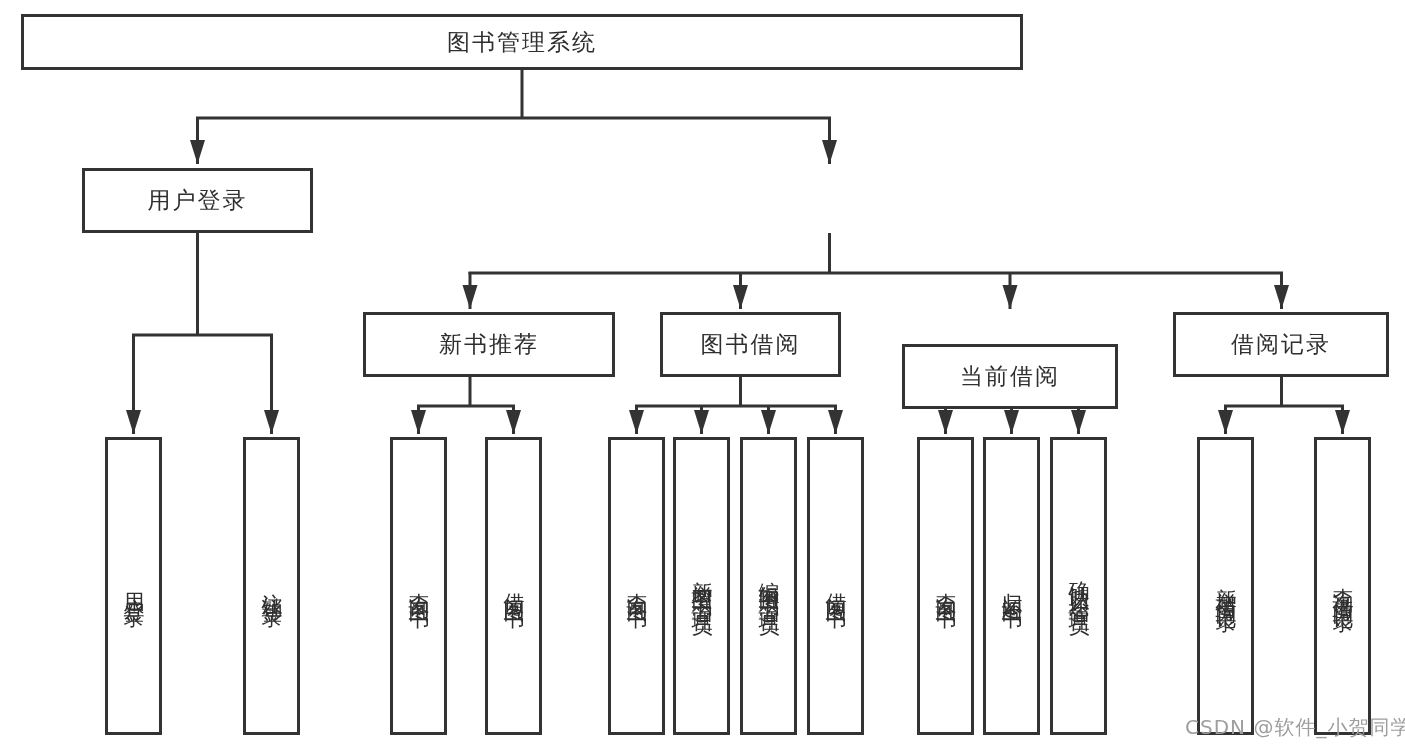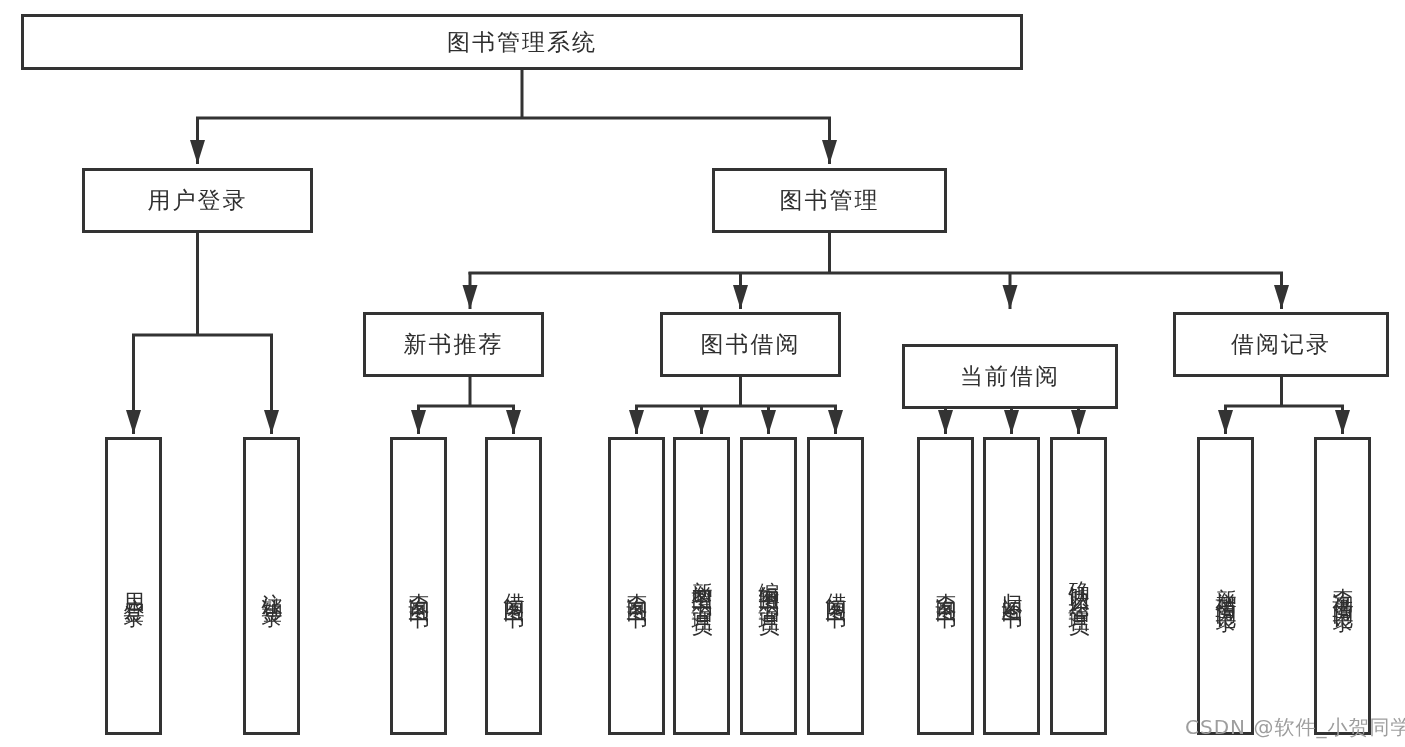--- a/index.html
+++ b/index.html
@@ -134,23 +134,22 @@
 
     <path d="M1281.5,377 L1281.5,406"></path>
     <path d="M1224,406 L1344,406"></path>
     <path d="M1225.5,405 L1225.5,434" marker-end="url(#arrowhead)"></path>
     <path d="M1342.5,405 L1342.5,434" marker-end="url(#arrowhead)"></path>
   </svg>
 
   <div class="node root">图书管理系统</div>
 
   <div class="node lvl" style="left:82px; top:168px; width:231px;">用户登录</div>
-  <div class="node lvl" style="left:712px; top:168px; width:235px;">图书管理</div>
 
-  <div class="node lvl" style="left:363px; top:312px; width:181px;text-align:center;">新书推荐</div>
+  <div class="node lvl" style="left:363px; top:312px; width:252px;text-align:center;">新书推荐</div>
   <div class="node lvl" style="left:660px; top:312px; width:181px;">图书借阅</div>
   <div class="node lvl" style="left:902px; top:312px; width:216px;margin-top:32px;">当前借阅</div>
   <div class="node lvl" style="left:1173px; top:312px; width:216px;">借阅记录</div>
 
   <div class="leaf" style="left:105px;">用户登录</div>
   <div class="leaf" style="left:243px;">注销登录</div>
 
   <div class="leaf" style="left:390px;">查询图书</div>
   <div class="leaf" style="left:485px;">借阅图书</div>
 

